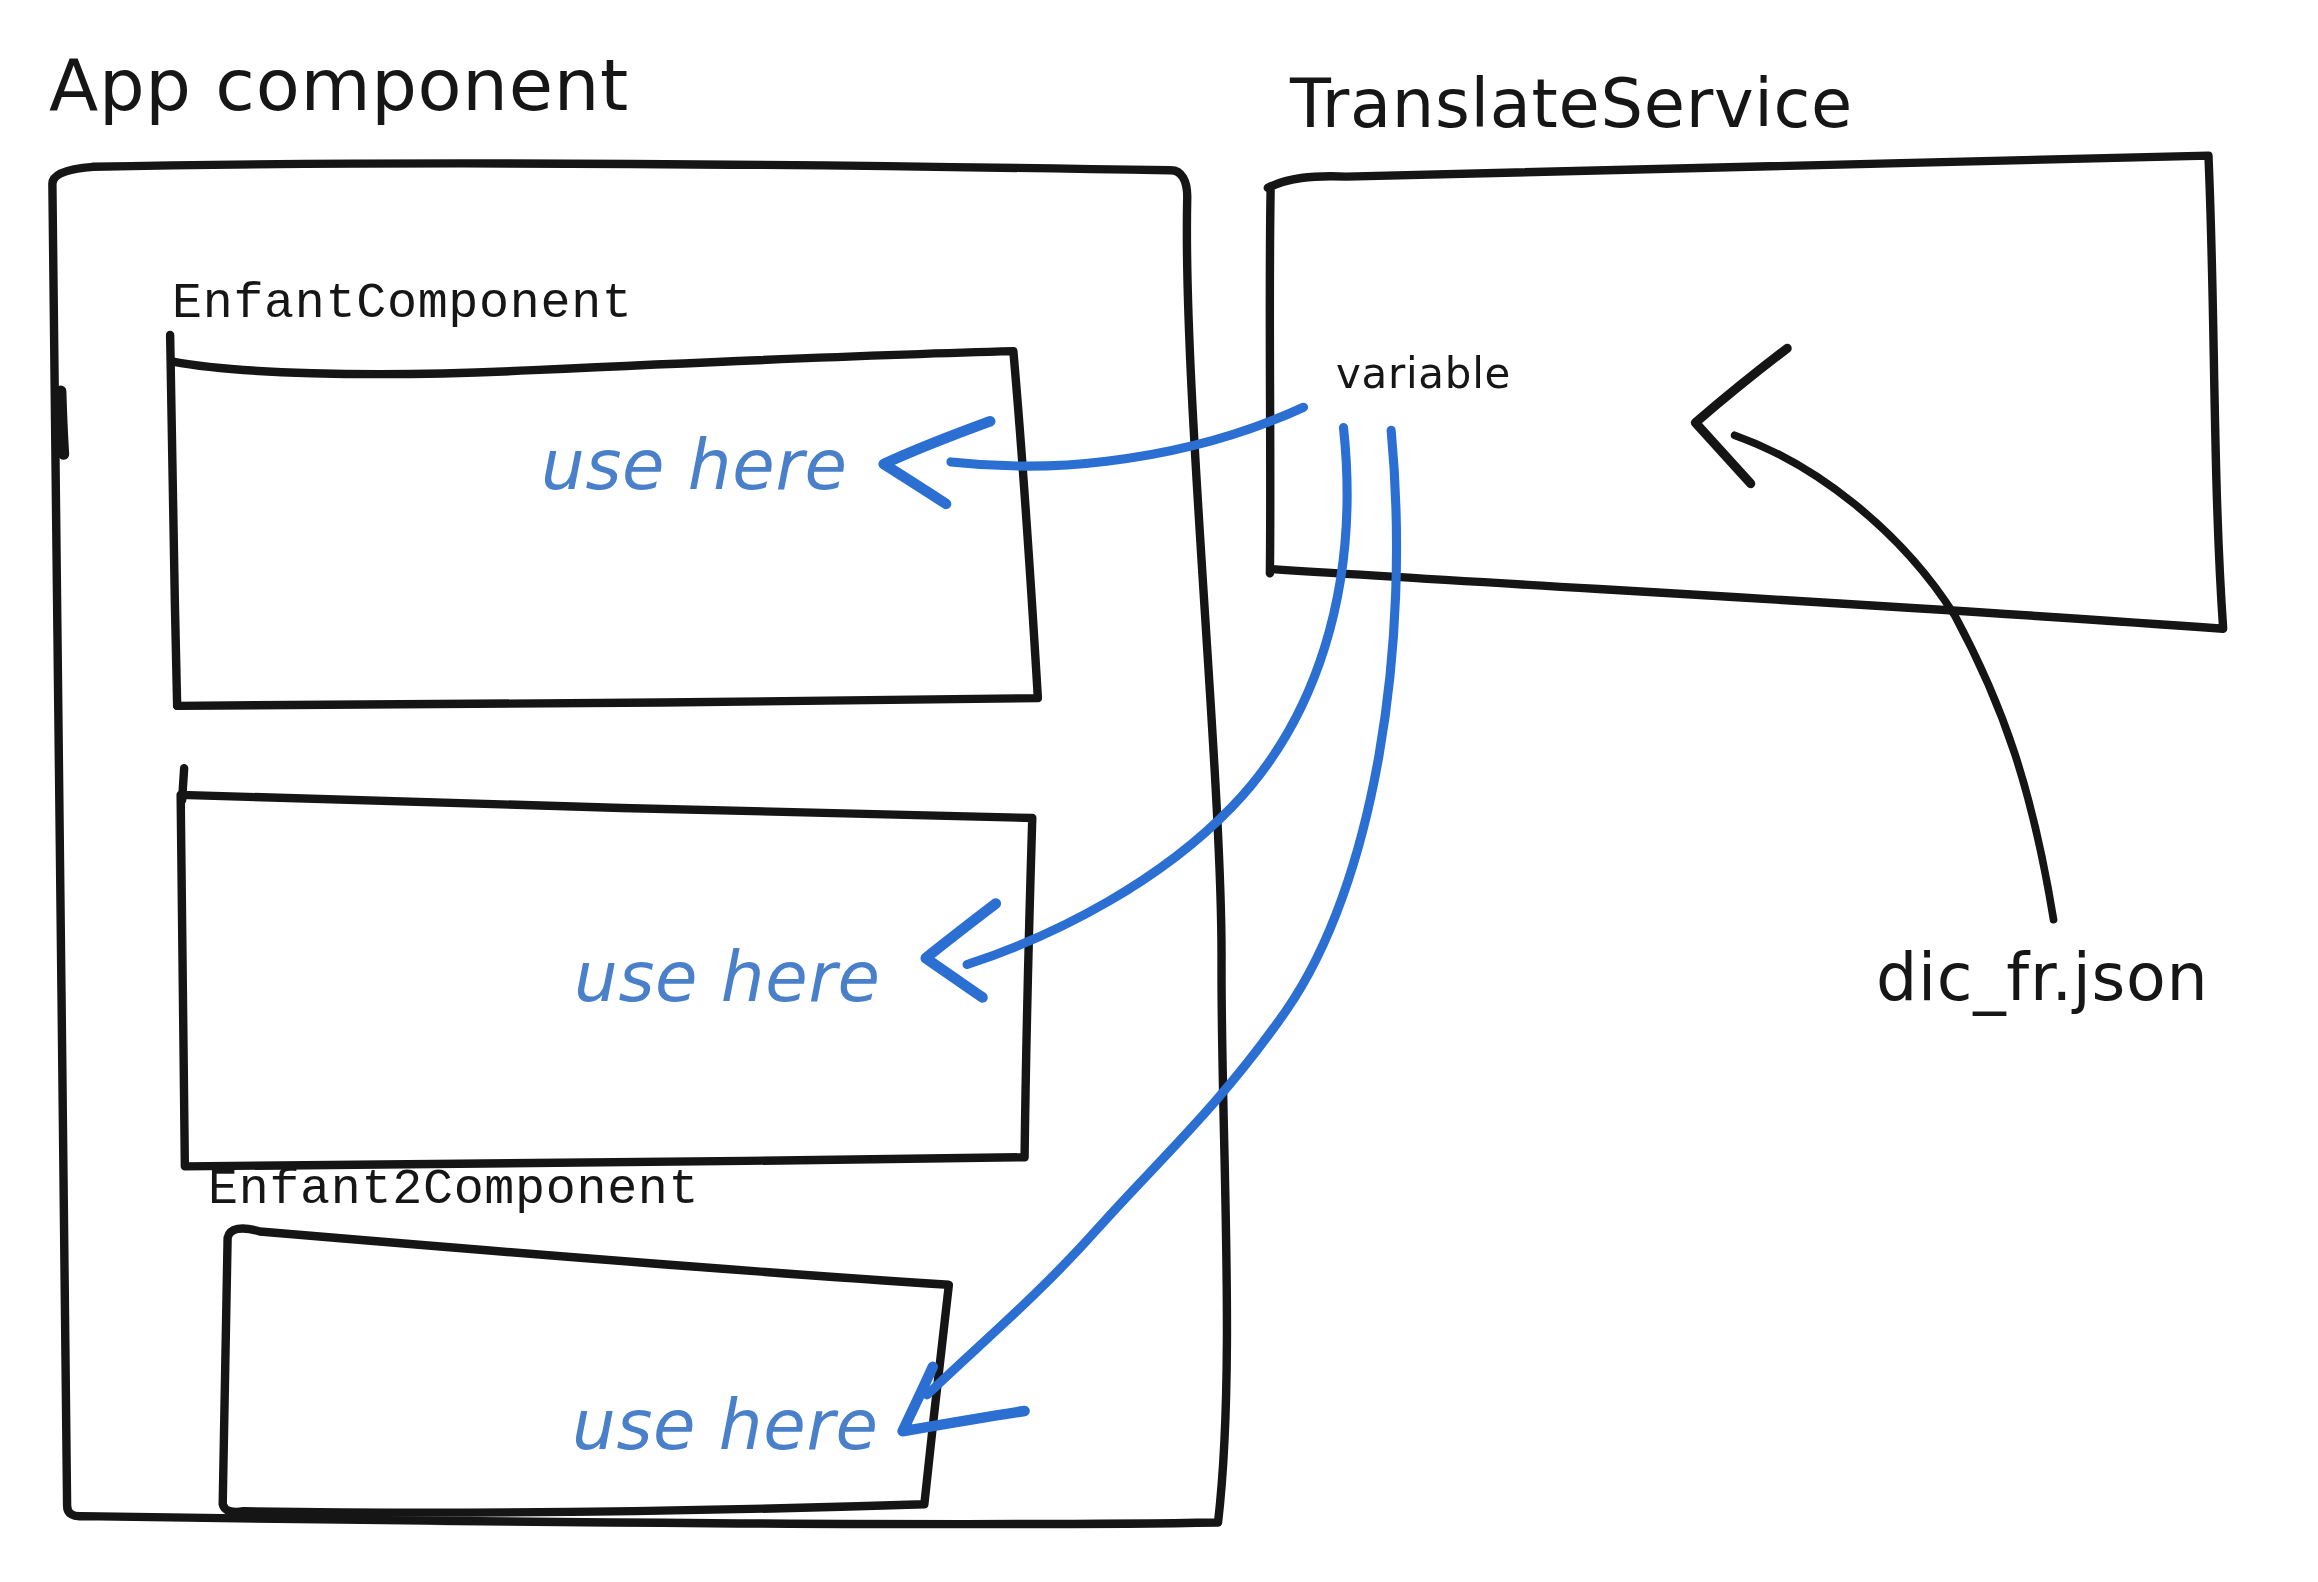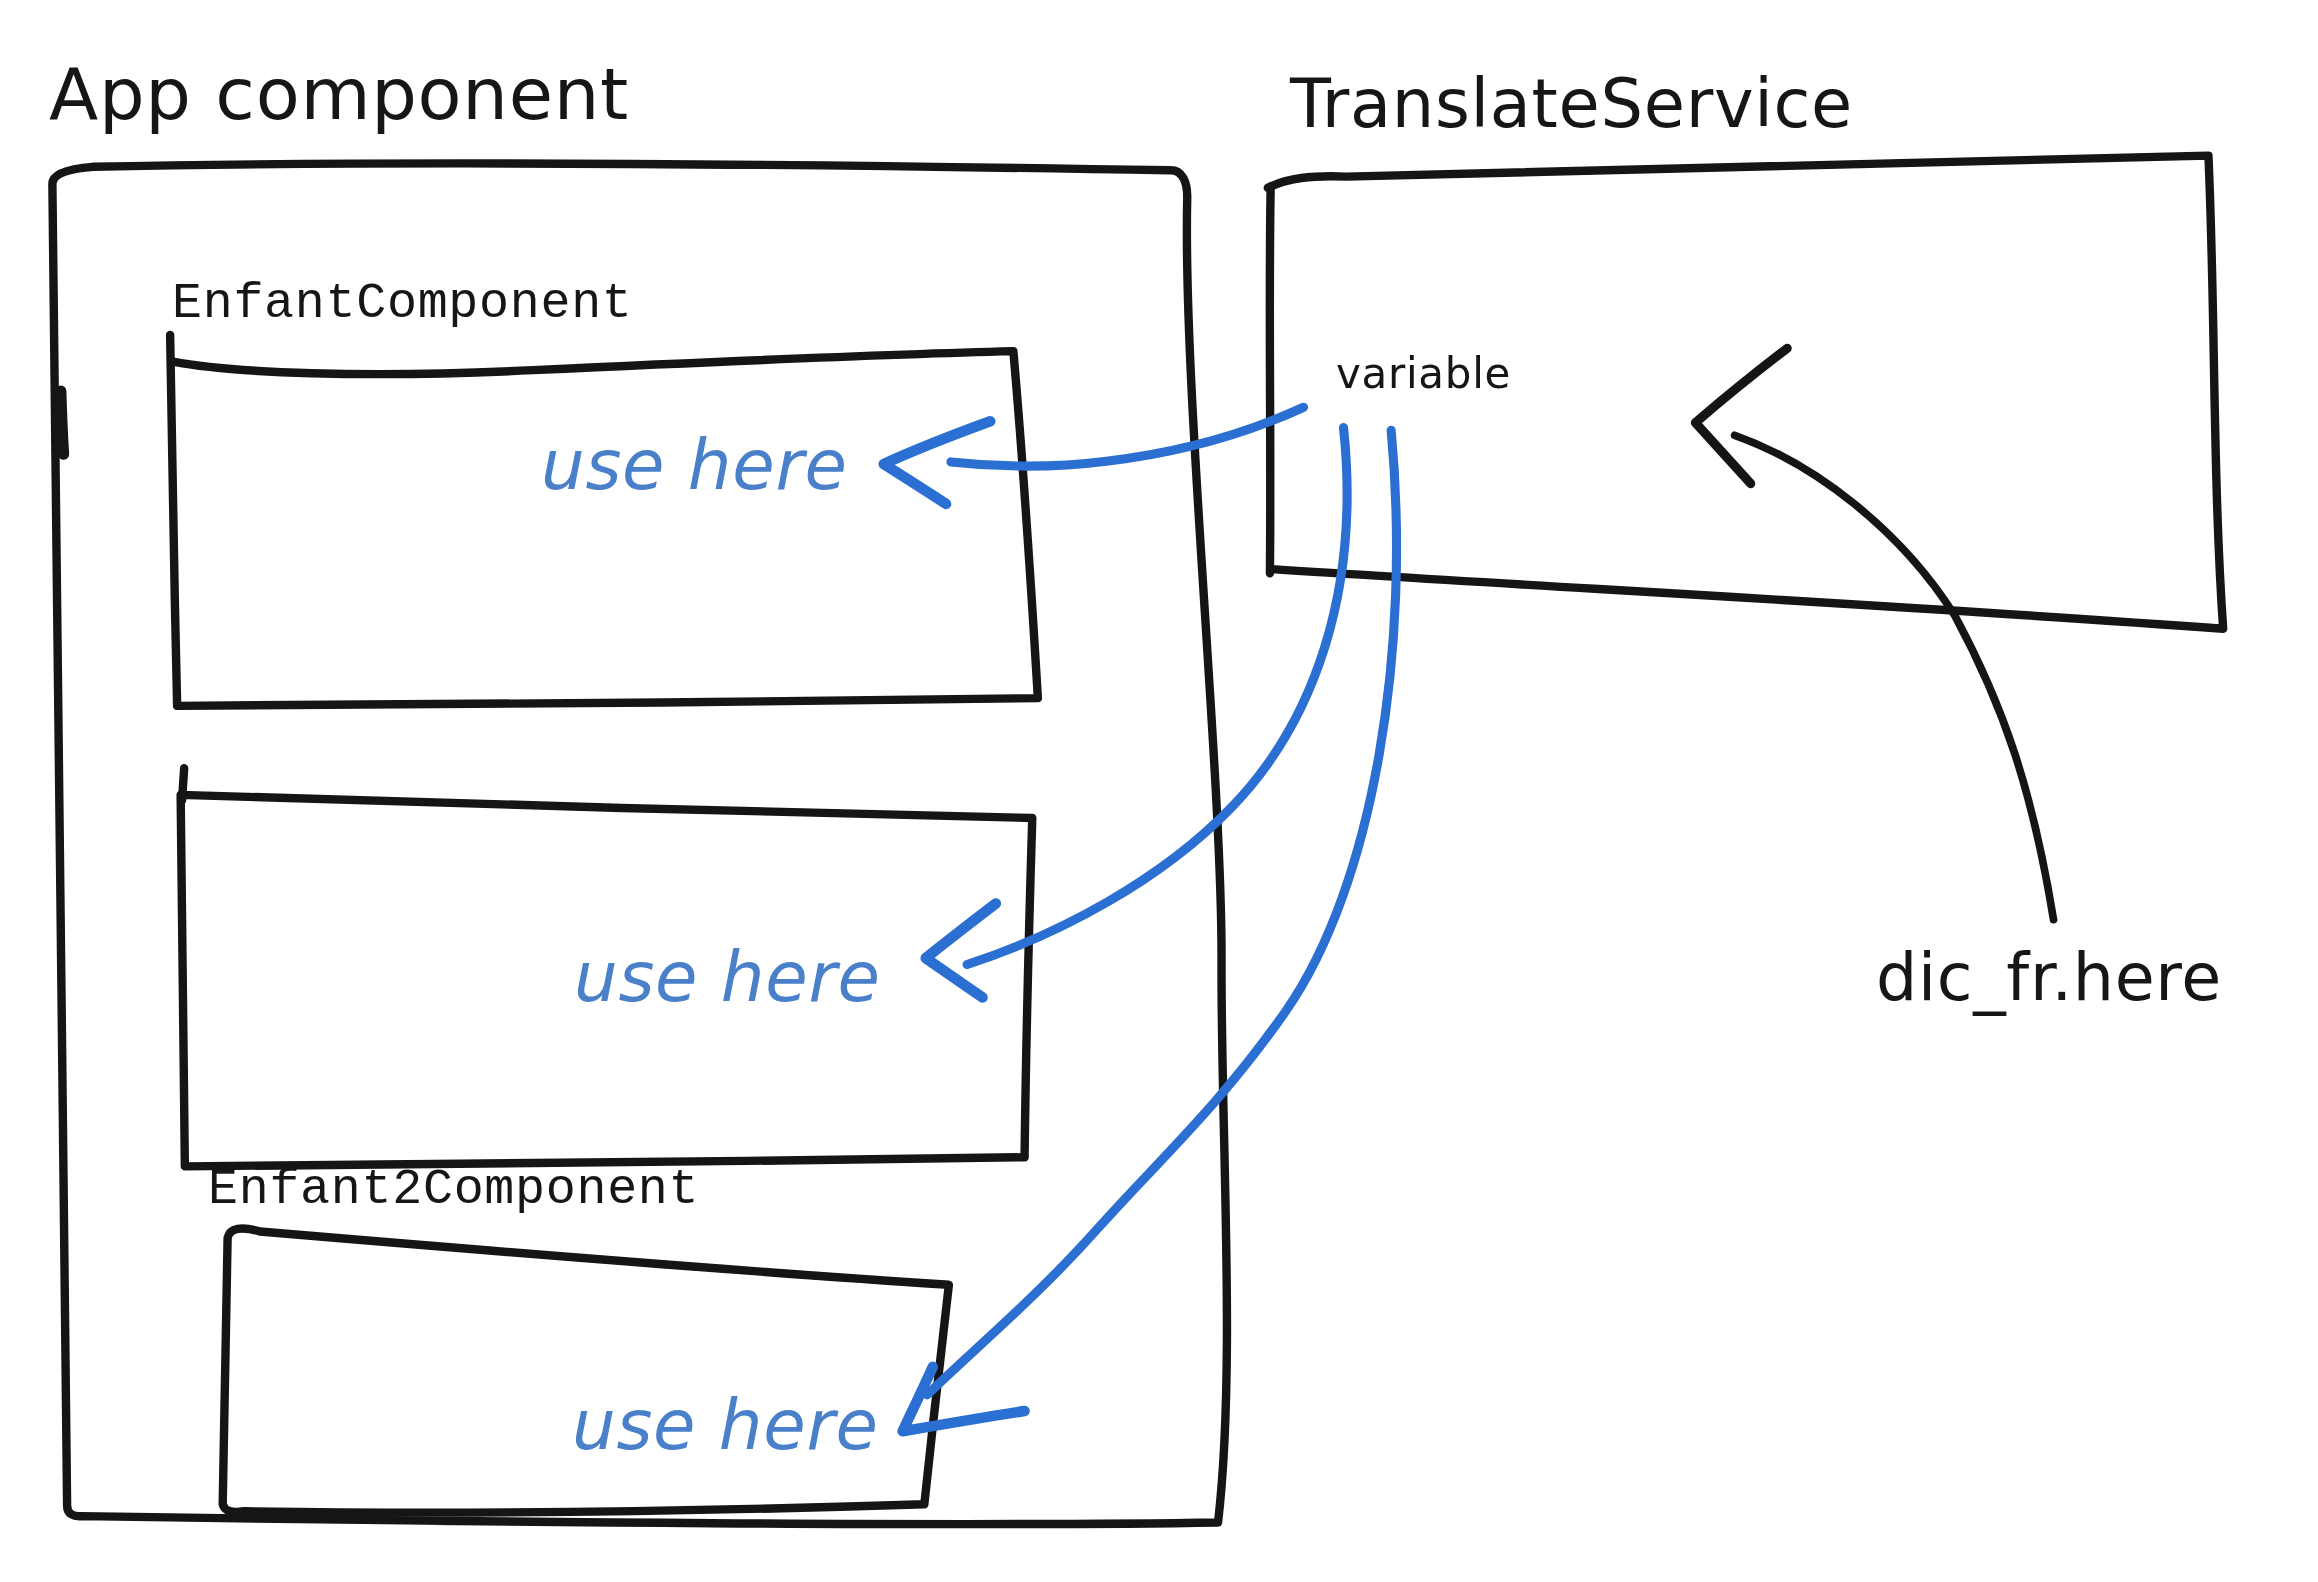--- a/index.html
+++ b/index.html
@@ -112,33 +112,33 @@
     </g>
 
     <g stroke="#151515" stroke-width="11">
       <path d="M 2929 1312 C 2899 1128, 2858 1008, 2788 878
                C 2712 758, 2590 662, 2474 621"></path>
       <path stroke-width="13" d="M 2549 497 C 2503 532, 2459 568, 2418 603
                C 2444 632, 2471 661, 2497 690"></path>
     </g>
   </svg>
 
-  <div class="label title-lg" style="left:49px; top:52px;">App component</div>
+  <div class="label title-lg" style="left:49px; top:43px;">App component</div>
 
   <div class="label title-md" style="left:1290px; top:65px;">TranslateService</div>
 
   <div class="label comp-name" style="left:172px; top:275px;">EnfantComponent</div>
 
   <div class="label note" style="left:541px; top:425px;">use here</div>
 
 
   <div class="label note" style="left:574px; top:937px;">use here</div>
 
   <div class="label comp-name" style="left:208px; top:1161px;">Enfant2Component</div>
 
   <div class="label note" style="left:572px; top:1385px;">use here</div>
 
   <div class="label var-name" style="left:1310px; top:349px;">variable</div>
 
-  <div class="label file-name" style="left:1876px; top:940px;">dic_fr.here</div>
+  <div class="label file-name" style="left:1876px; top:940px;">dic_fr.json</div>
 
 </div>
 
 
 </body></html>

